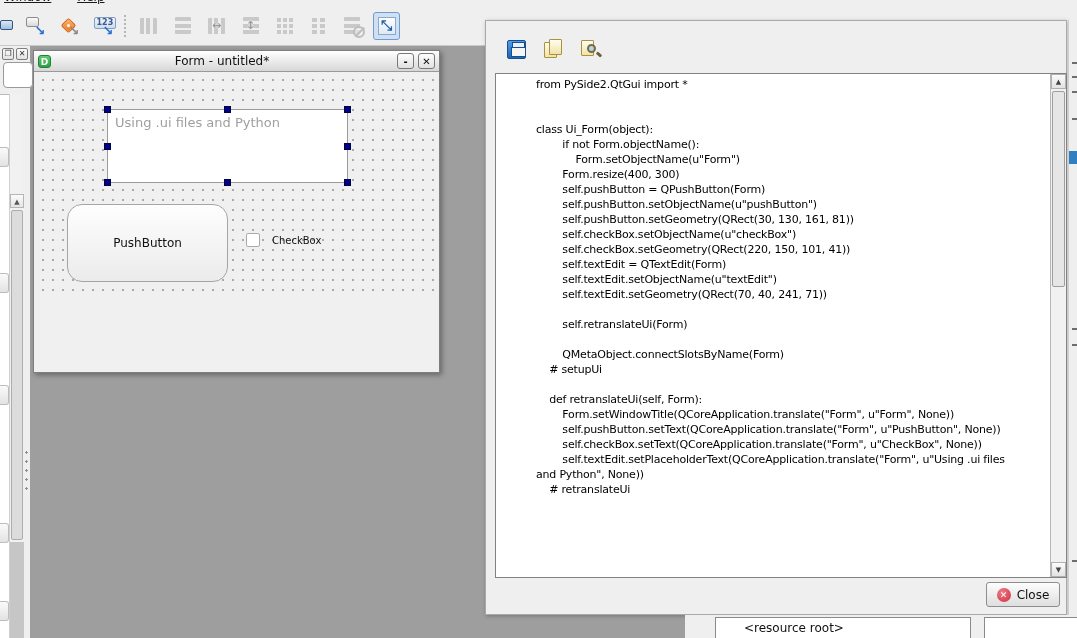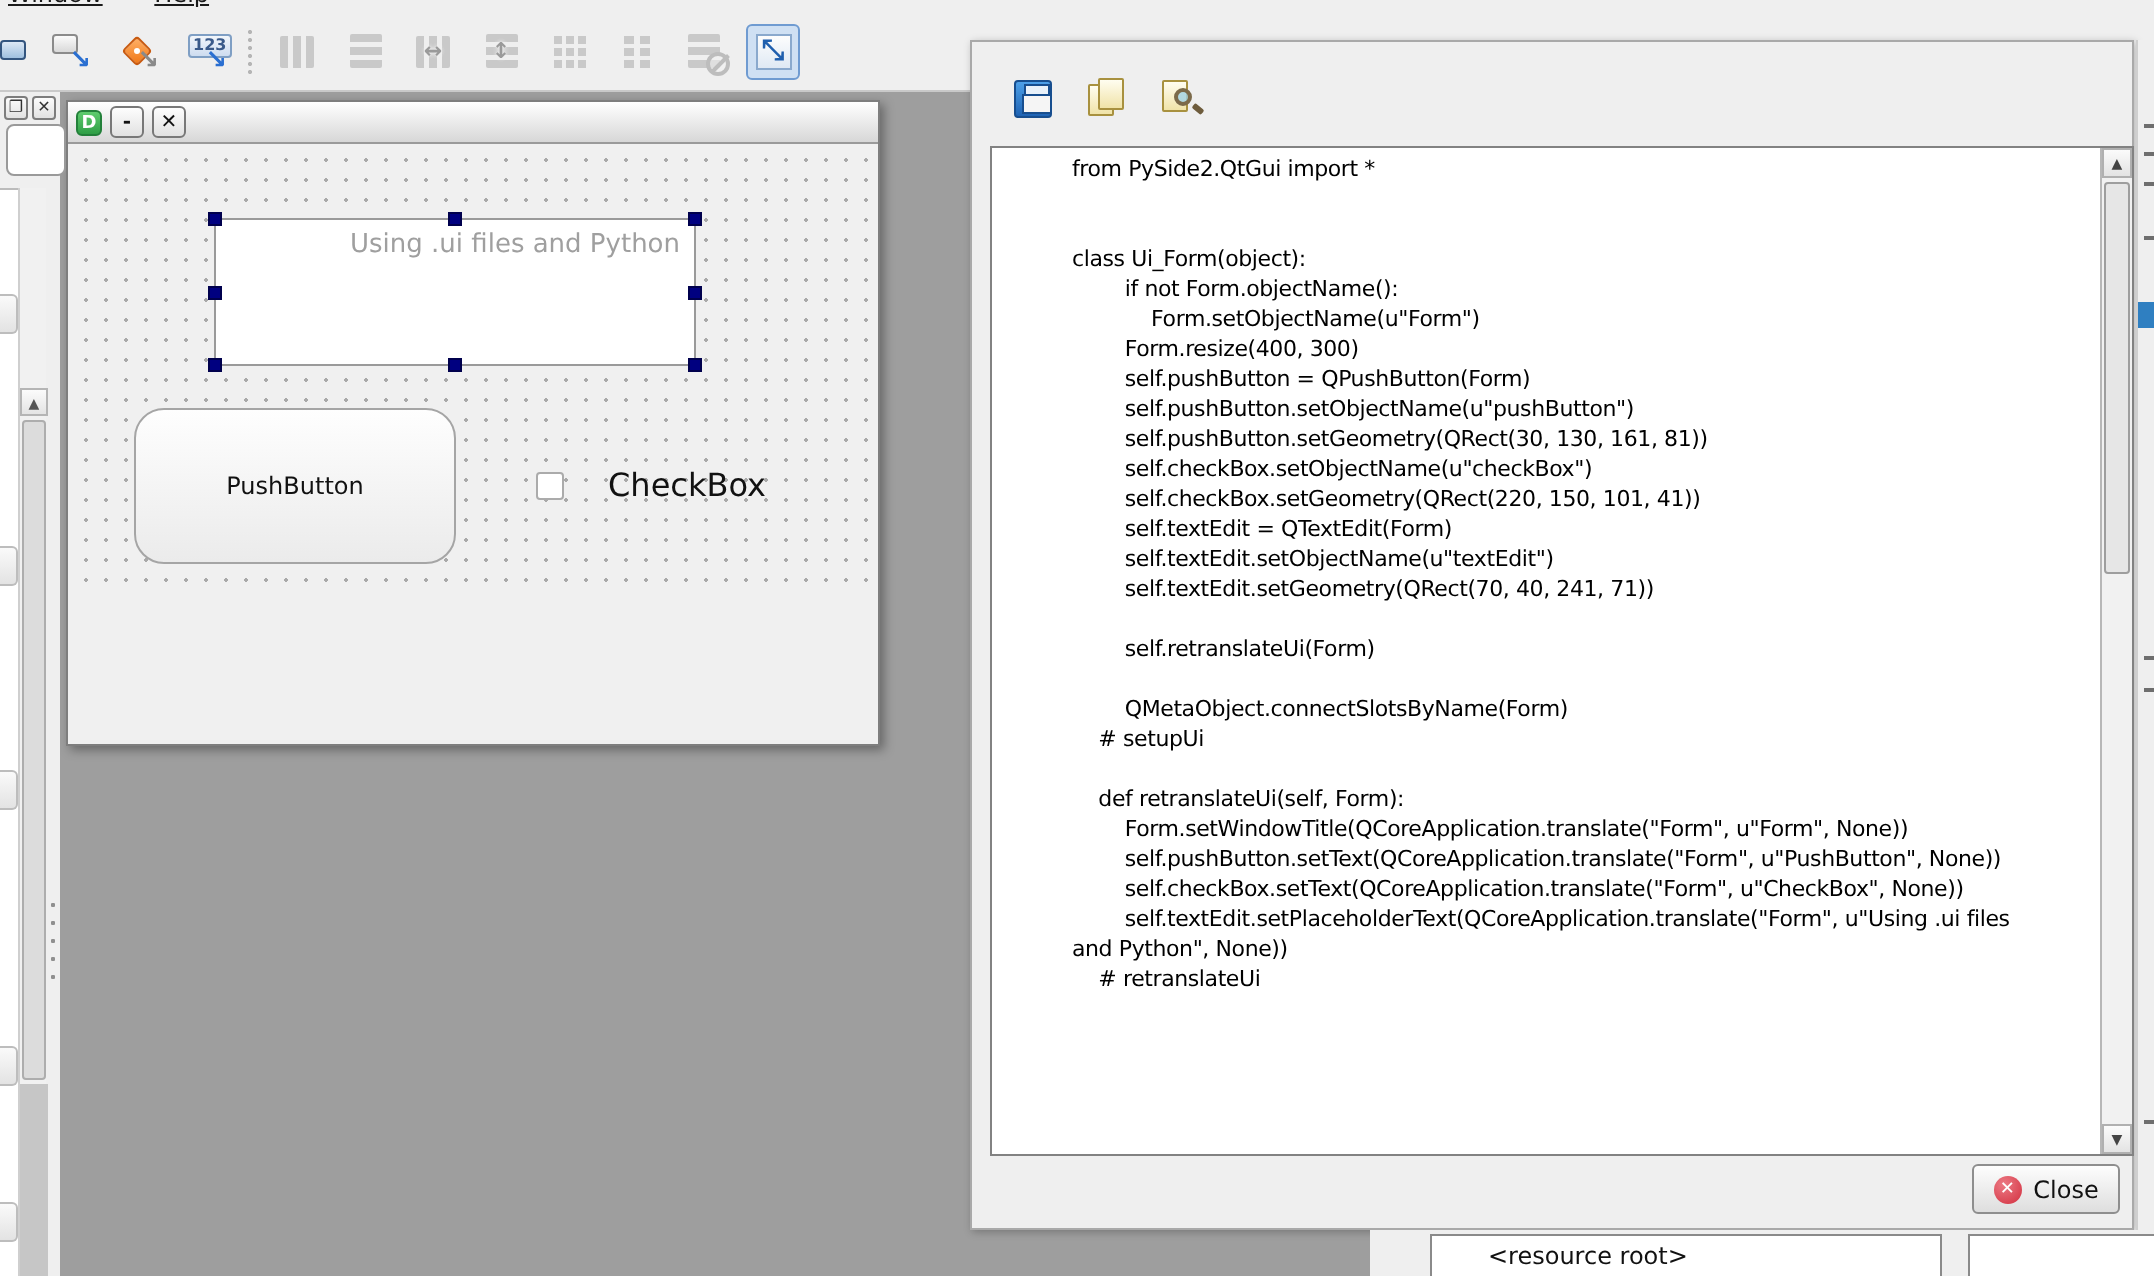--- a/index.html
+++ b/index.html
@@ -48,25 +48,25 @@
 
   
   .mdi { position:absolute; left:30px; top:46px; width:655px; height:592px; background:#9e9e9e; }
 
   
   .form-window { position:absolute; left:3px; top:4px; width:407px; height:323px; background:#f0f0f0; border:1px solid #7e7e7e; box-shadow:2px 2px 5px rgba(0,0,0,.35); }
   .form-titlebar { height:21px; background:linear-gradient(#ffffff,#d7d7d7); border-bottom:1px solid #9a9a9a; display:flex; align-items:center; padding:0 4px; }
   .designer-icon { width:13px; height:13px; background:linear-gradient(#5fcc6e,#2f9e46); border:1px solid #23803a; border-radius:3px; color:#fff; font-size:9px; font-weight:bold; text-align:center; line-height:12px; flex:0 0 auto; }
   .form-title { flex:1; text-align:center; font-size:12px; color:#111; }
   .cap-btn { width:17px; height:16px; border:1px solid #787878; border-radius:3px; background:linear-gradient(#fdfdfd,#e1e1e1); font-size:10px; font-weight:bold; color:#111; display:flex; align-items:center; justify-content:center; margin-left:4px; flex:0 0 auto; }
-  .form-body { position:relative; width:100%; height:224px; background-image:radial-gradient(circle,#a9a9a9 0.9px,transparent 1.05px); background-size:10px 10px; background-position:4px 3px; overflow:hidden;text-align:right; }
+  .form-body { position:relative; width:100%; height:224px; background-image:radial-gradient(circle,#a9a9a9 0.9px,transparent 1.05px); background-size:10px 10px; background-position:4px 3px; overflow:hidden; }
   .qtextedit { position:absolute; left:73px; top:37px; width:241px; height:74px; background:#fff; border:1px solid #9a9a9a; padding:5px 7px; font-size:13px; color:#9f9f9f; }
   .handle { position:absolute; width:7px; height:7px; background:#000080; border:1px solid #00004d; }
   .qpushbutton { position:absolute; left:33px; top:132px; width:161px; height:78px; background:linear-gradient(#fefefe,#ebebeb); border:1px solid #a5a5a5; border-radius:15px; display:flex; align-items:center; justify-content:center; font-size:12px; color:#111; }
-  .qcheckbox { position:absolute; left:234px; top:161px; display:flex; align-items:center; gap:22px; font-size:16px; color:#111; }
+  .qcheckbox { position:absolute; left:212px; top:161px; display:flex; align-items:center; gap:12px; font-size:10px; color:#111; }
   .cb-ind { width:14px; height:14px; background:#fff; border:1px solid #ababab; border-radius:2px; }
 
   
   .code-dialog { position:absolute; left:485px; top:20px; width:582px; height:595px; background:#efefef; border:1px solid #a9a9a9; box-shadow:1px 1px 4px rgba(0,0,0,.25); }
   .dlg-toolbar { position:absolute; left:18px; top:15px; height:26px; display:flex; gap:13px; align-items:center; }
   .dlg-tbtn { width:24px; height:24px; display:flex; align-items:center; justify-content:center; }
   .floppy { width:19px; height:19px; background:linear-gradient(#4da0e8,#1e63b4); border:1px solid #174e8f; border-radius:2px; position:relative; }
   .floppy::before { content:""; position:absolute; left:4px; top:1px; width:11px; height:6px; background:#e8f1fa; border:1px solid #174e8f; }
   .floppy::after { content:""; position:absolute; left:3px; bottom:1px; width:13px; height:8px; background:#f5f5f5; border:1px solid #174e8f; }
   .page { position:absolute; width:13px; height:16px; background:linear-gradient(#fffdf0,#f0e3a8); border:1px solid #a8913f; border-radius:1px; }
@@ -167,20 +167,21 @@
     <div class="tbtn active">
       <span class="adjust-ic"></span>
     </div>
   </div>
 
   <div class="mdi">
 
     <div class="form-window">
       <div class="form-titlebar">
         <span class="designer-icon">D</span>
+        <span class="form-title">Form - untitled*</span>
         <span class="cap-btn">-</span>
         <span class="cap-btn">✕</span>
       </div>
       <div class="form-body">
         <div class="qtextedit">Using .ui files and Python</div>
         <span class="handle" style="left:70px;top:34px;"></span>
         <span class="handle" style="left:190px;top:34px;"></span>
         <span class="handle" style="left:310px;top:34px;"></span>
         <span class="handle" style="left:70px;top:71px;"></span>
         <span class="handle" style="left:310px;top:71px;"></span>

